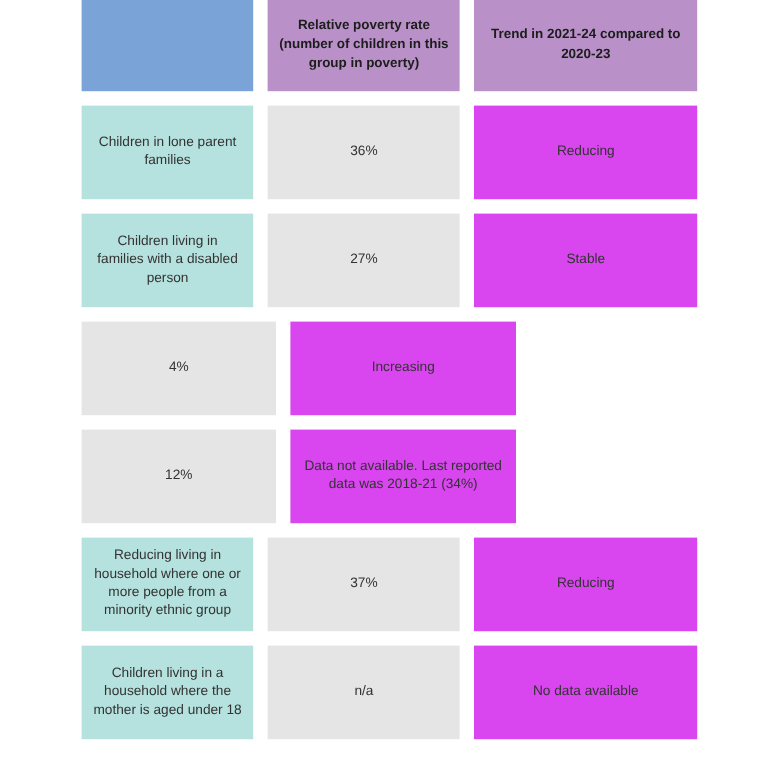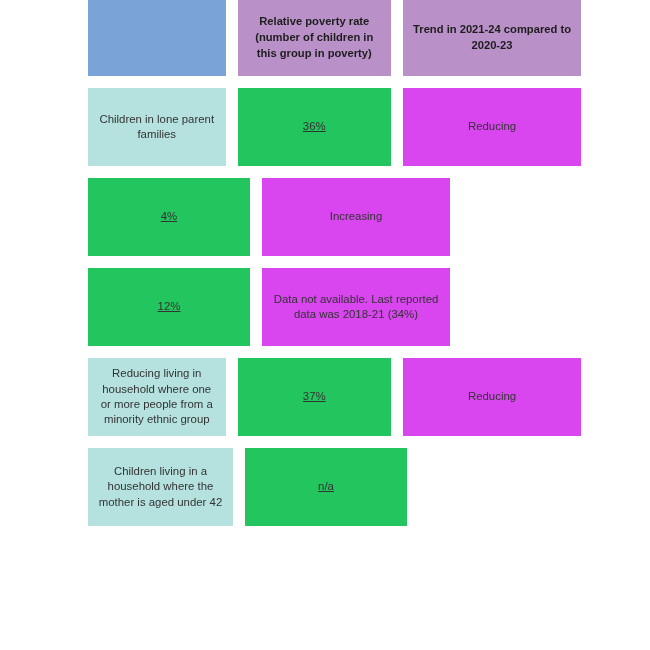--- a/index.html
+++ b/index.html
@@ -27,21 +27,20 @@
     position: absolute;
     left: 68px;
     top: 0px;
     width: 513px;
   }
 
   .row {
     display: flex;
     gap: 12px;
     margin-bottom: 12px;
-    margin-left: 20px;
   }
 
   .cell {
     box-sizing: border-box;
     display: flex;
     align-items: center;
     justify-content: center;
     text-align: center;
     padding: 4px 9px;
     line-height: 1.35;
@@ -63,57 +62,63 @@
   .head-purple  { background: #b991c8; }
 
   
   .row-data .cell {
     height: 78px;
     font-size: 11.4px;
     color: #333333;
     font-weight: normal;
   }
   .c-label { background: #b5e2de; }
-  .c-value { background: #22c55e; text-decoration: underline; }
+  .c-value { background: #e5e5e5; }
   .c-trend { background: #d946ef; }
 </style>
 </head>
 <body>
 
 <div id="table-root">
   <div class="grid">
 
     <div class="row row-head">
       <div class="cell col-1 head-blank"></div>
       <div class="cell col-2 head-purple">Relative poverty rate (number of children in this group in poverty)</div>
       <div class="cell col-3 head-purple">Trend in 2021-24 compared to 2020-23</div>
     </div>
 
     <div class="row row-data">
       <div class="cell col-1 c-label">Children in lone parent families</div>
       <div class="cell col-2 c-value">36%</div>
       <div class="cell col-3 c-trend">Reducing</div>
     </div>
 
+    <div class="row row-data">
+      <div class="cell col-1 c-label">Children living in families with a disabled person</div>
+      <div class="cell col-2 c-value">27%</div>
+      <div class="cell col-3 c-trend">Stable</div>
+    </div>
 
     <div class="row row-data">
       <div class="cell col-2 c-value">4%</div>
       <div class="cell col-3 c-trend">Increasing</div>
     </div>
 
     <div class="row row-data">
       <div class="cell col-2 c-value">12%</div>
       <div class="cell col-3 c-trend">Data not available. Last reported data was 2018-21 (34%)</div>
     </div>
 
     <div class="row row-data">
       <div class="cell col-1 c-label">Reducing living in household where one or more people from a minority ethnic group</div>
       <div class="cell col-2 c-value">37%</div>
       <div class="cell col-3 c-trend">Reducing</div>
     </div>
 
     <div class="row row-data">
-      <div class="cell col-1 c-label">Children living in a household where the mother is aged under 42</div>
+      <div class="cell col-1 c-label">Children living in a household where the mother is aged under 18</div>
       <div class="cell col-2 c-value">n/a</div>
+      <div class="cell col-3 c-trend">No data available</div>
     </div>
 
   </div>
 </div>
 
 </body></html>

